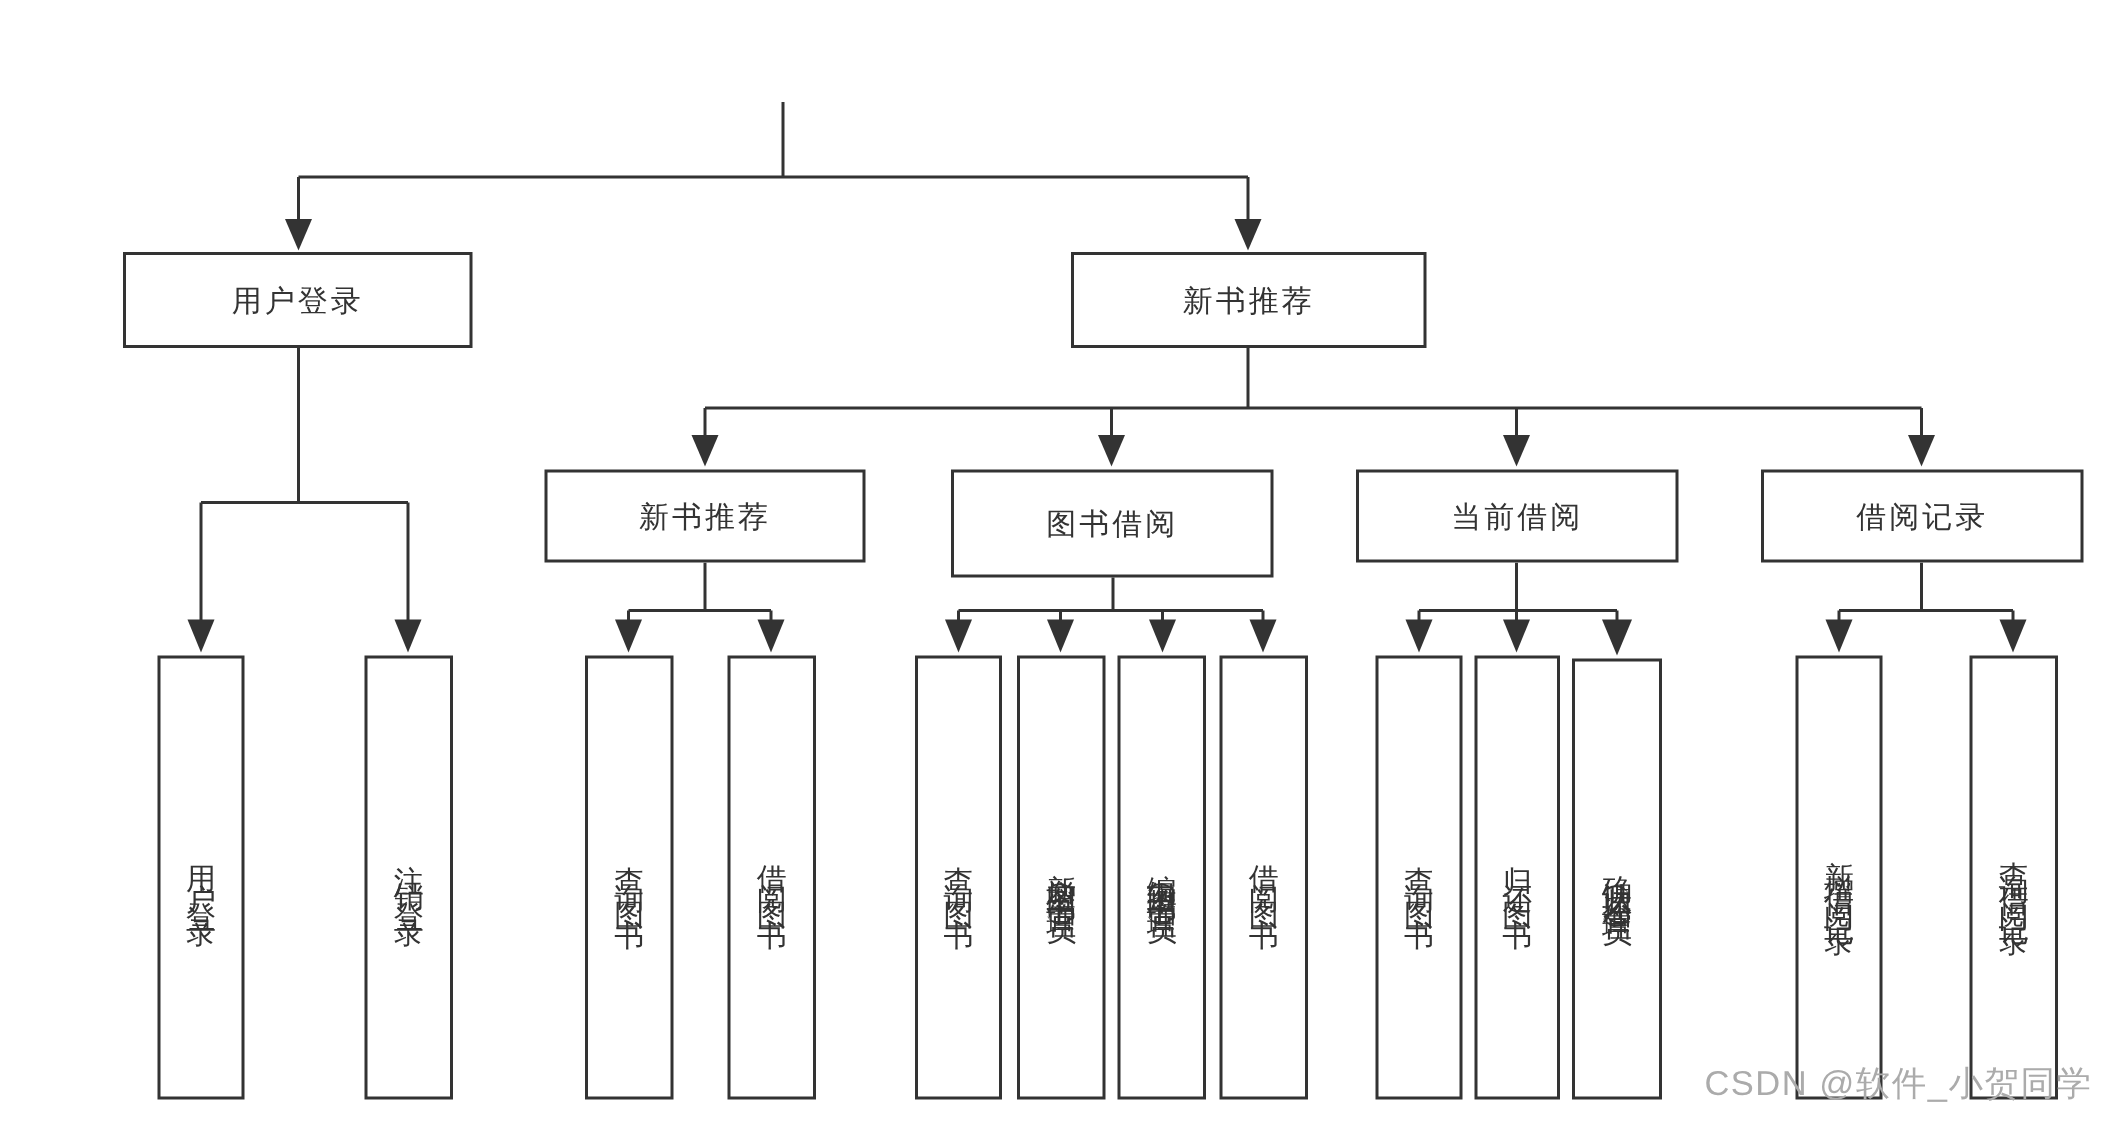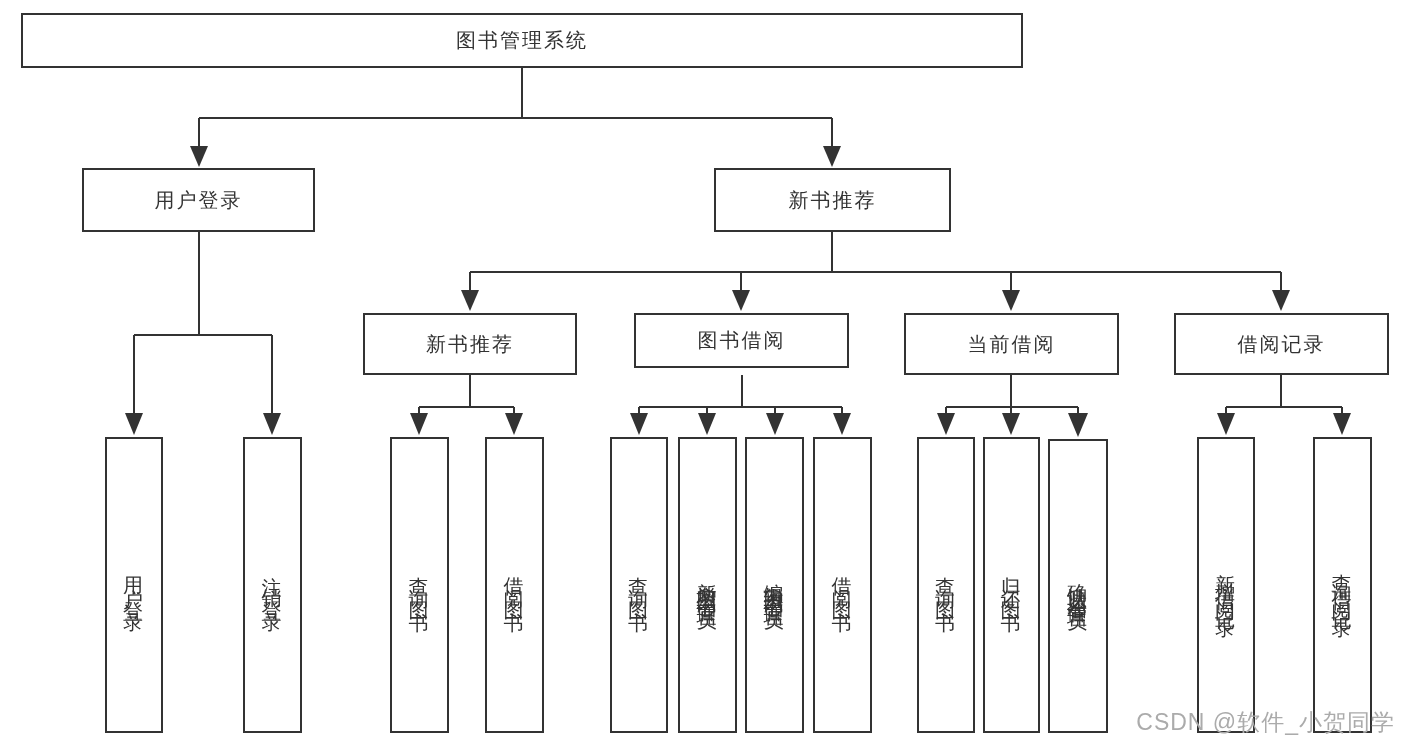--- a/index.html
+++ b/index.html
@@ -101,35 +101,32 @@
     <g stroke="#333333" stroke-width="2" fill="#333333">
       <line x1="1281" y1="375" x2="1281" y2="407"></line>
       <line x1="1226" y1="407" x2="1342" y2="407"></line>
       <line x1="1226" y1="407" x2="1226" y2="415"></line>
       <polygon points="1217,413 1235,413 1226,435" stroke="none"></polygon>
       <line x1="1342" y1="407" x2="1342" y2="415"></line>
       <polygon points="1333,413 1351,413 1342,435" stroke="none"></polygon>
     </g>
   </svg>
 
-  <div class="box" style="left:21px;top:13px;width:1002px;height:55px;">
-    <span class="hlabel">图书管理系统</span>
-  </div>
 
   <div class="box" style="left:82px;top:168px;width:233px;height:64px;">
     <span class="hlabel">用户登录</span>
   </div>
   <div class="box" style="left:714px;top:168px;width:237px;height:64px;">
     <span class="hlabel">新书推荐</span>
   </div>
 
   <div class="box" style="left:363px;top:313px;width:214px;height:62px;">
     <span class="hlabel">新书推荐</span>
   </div>
-  <div class="box" style="left:634px;top:313px;width:215px;height:55px;">
+  <div class="box" style="left:634px;top:313px;width:215px;height:72px;">
     <span class="hlabel">图书借阅</span>
   </div>
   <div class="box" style="left:1174px;top:313px;width:215px;height:62px;">
     <span class="hlabel">借阅记录</span>
   </div>
   <div class="box" style="left:904px;top:313px;width:215px;height:62px;">
     <span class="hlabel">当前借阅</span>
   </div>
 
   <div class="box" style="left:105px;top:437px;width:58px;height:296px;">

